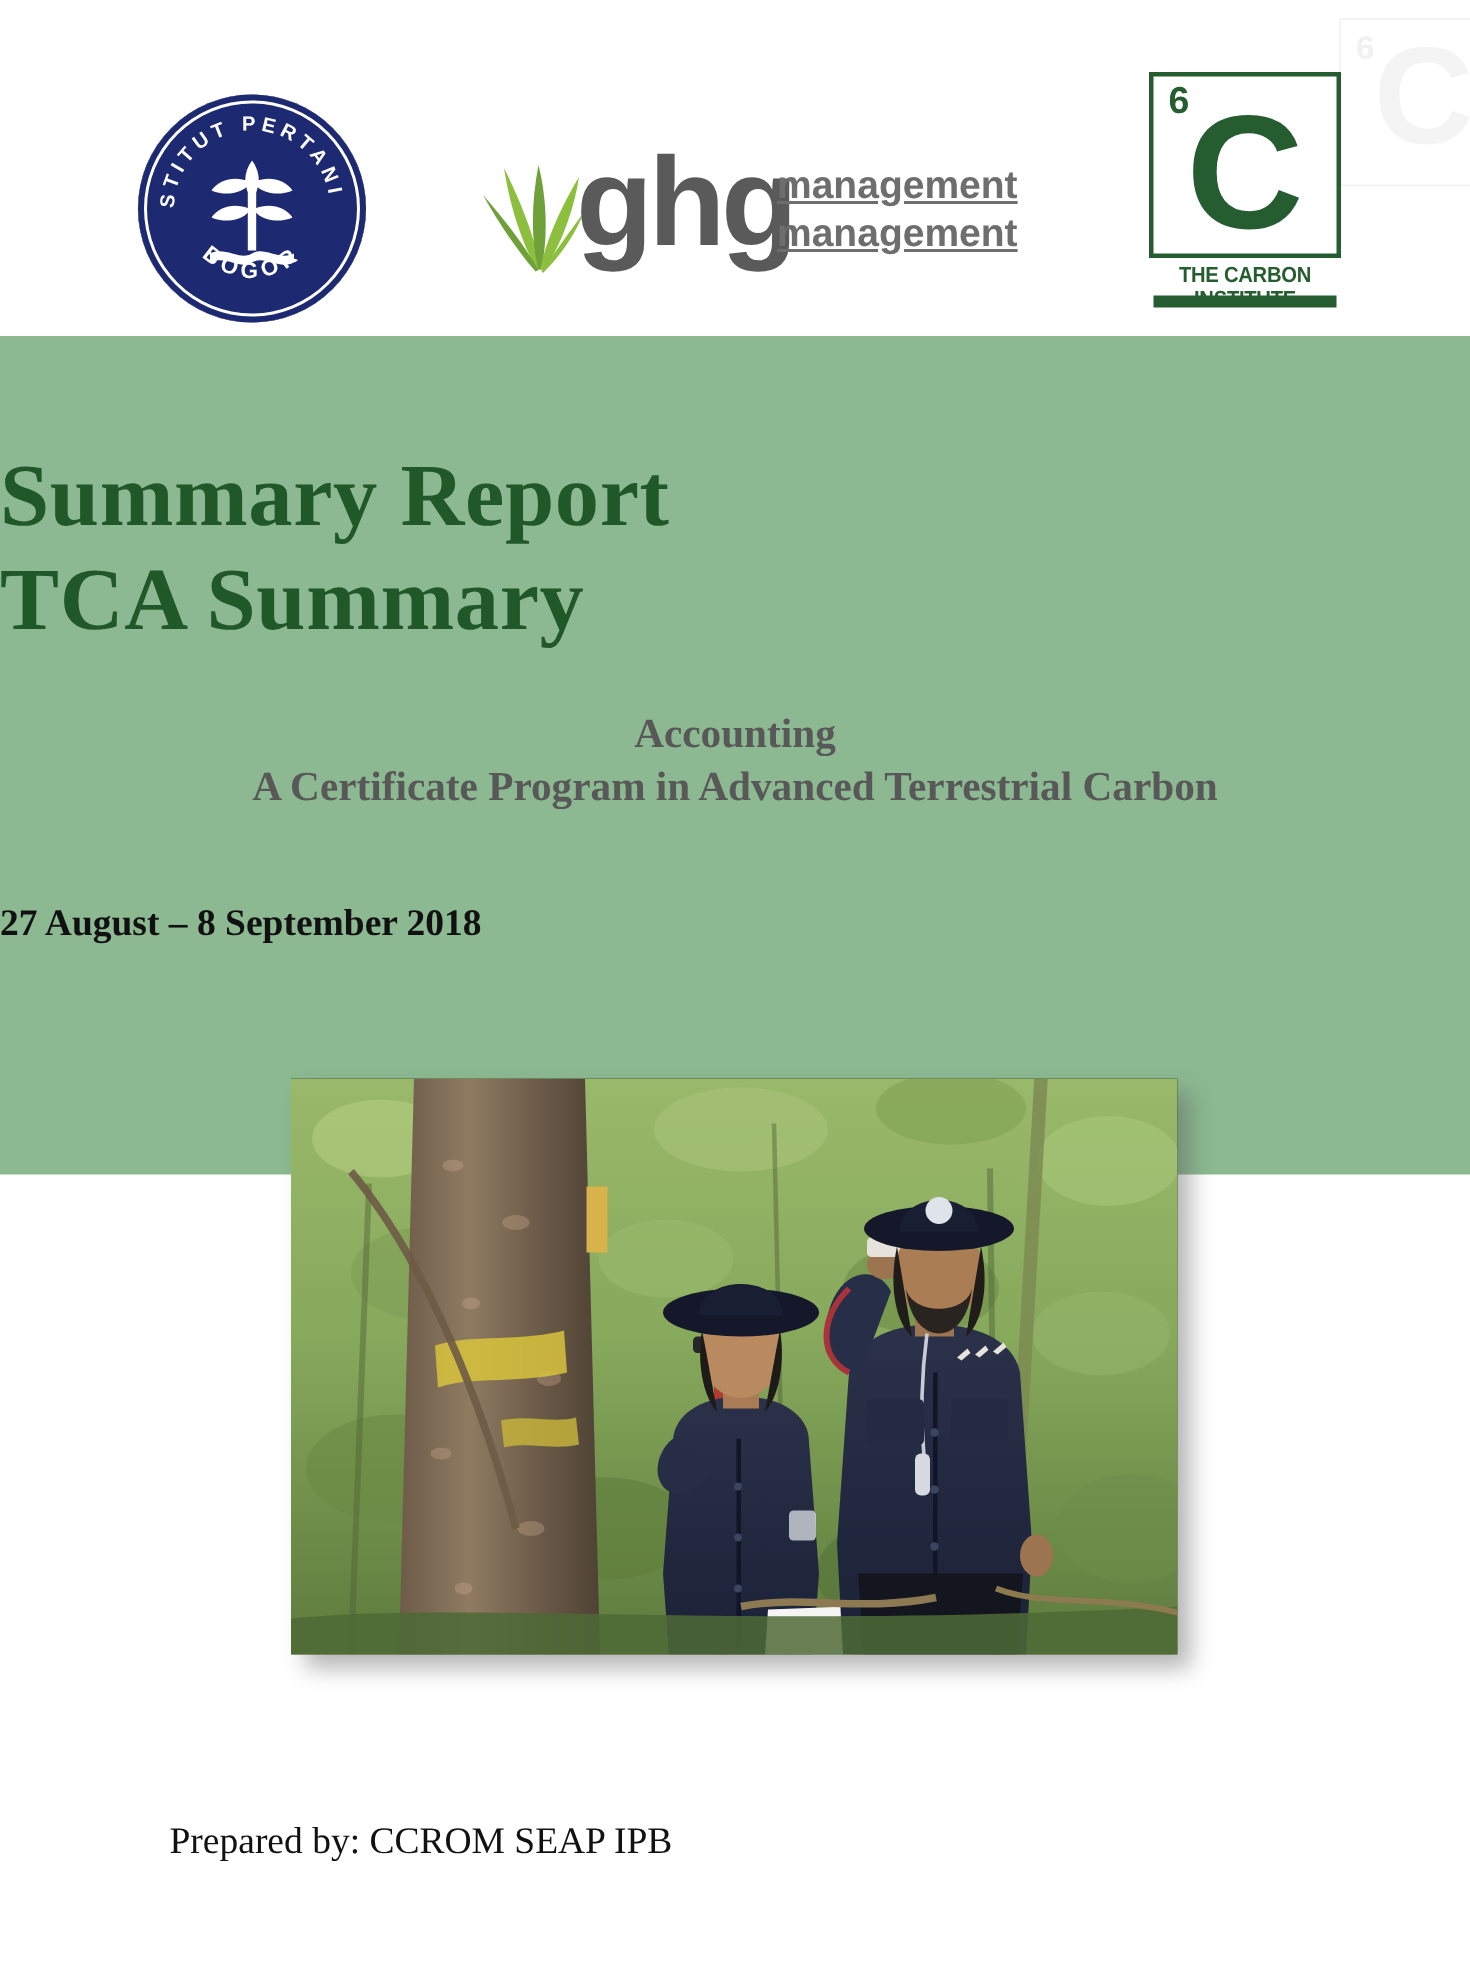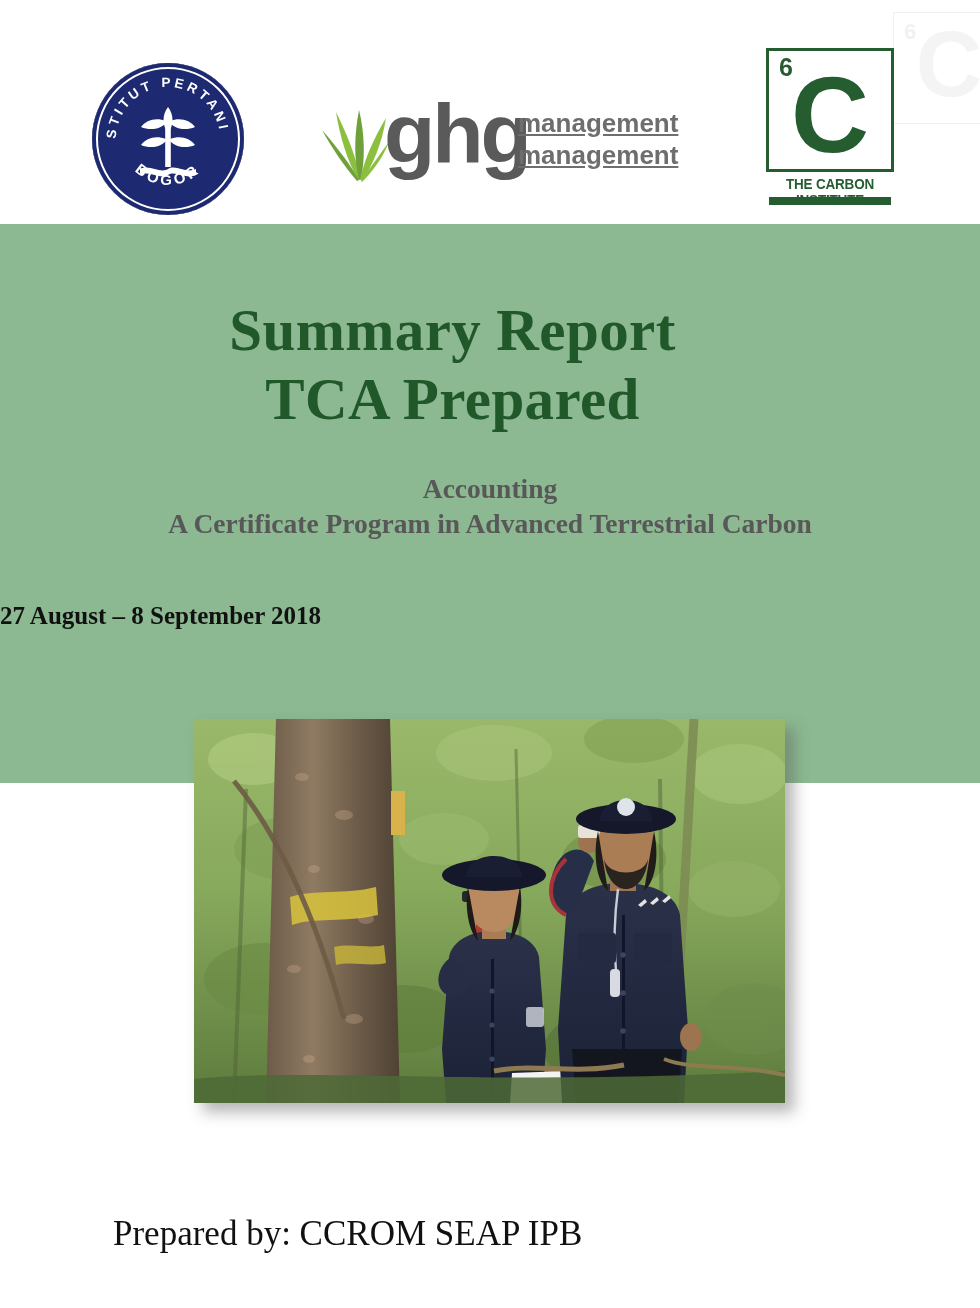--- a/index.html
+++ b/index.html
@@ -157,21 +157,20 @@
     position: absolute;
     left: 0; top: 224px;
     width: 980px;
     height: 559px;
     background: #8cb991;
   }
   .title-block {
     position: absolute;
     left: 0; top: 72px;
     width: 905px;
-    text-align: center;
   }
   .title-line {
     font-family: "Liberation Serif", "DejaVu Serif", serif;
     font-size: 59px;
     font-weight: 700;
     color: #20582a;
     line-height: 1.17;
     letter-spacing: 0.4px;
   }
   .subtitle-block {
@@ -206,21 +205,21 @@
     overflow: hidden;
     background: #3d5a28;
   }
   .photo-svg { display: block; width: 591px; height: 384px; }
 
   
   .prepared-by {
     position: absolute;
     left: 113px; top: 1214px;
     font-family: "Liberation Serif", "DejaVu Serif", serif;
-    font-size: 35px;
+    font-size: 25px;
     font-weight: 400;
     color: #111111;
     white-space: nowrap;
   }
 </style>
 </head>
 <body>
 
 <div class="page">
 
@@ -279,21 +278,21 @@
       </div>
       <div class="ci-name">THE CARBON INSTITUTE</div>
       <div class="ci-bar"></div>
     </div>
   </div>
 
   <div class="green-band">
 
     <div class="title-block">
       <div class="title-line">Summary Report</div>
-      <div class="title-line">TCA Prepared</div>
+      <div class="title-line">TCA Summary</div>
     </div>
 
     <div class="subtitle-block">
       <div class="subtitle-line">Accounting</div>
       <div class="subtitle-line">A Certificate Program in Advanced Terrestrial Carbon</div>
     </div>
 
     <div class="date-line">27 August – 8 September 2018</div>
   </div>
 

